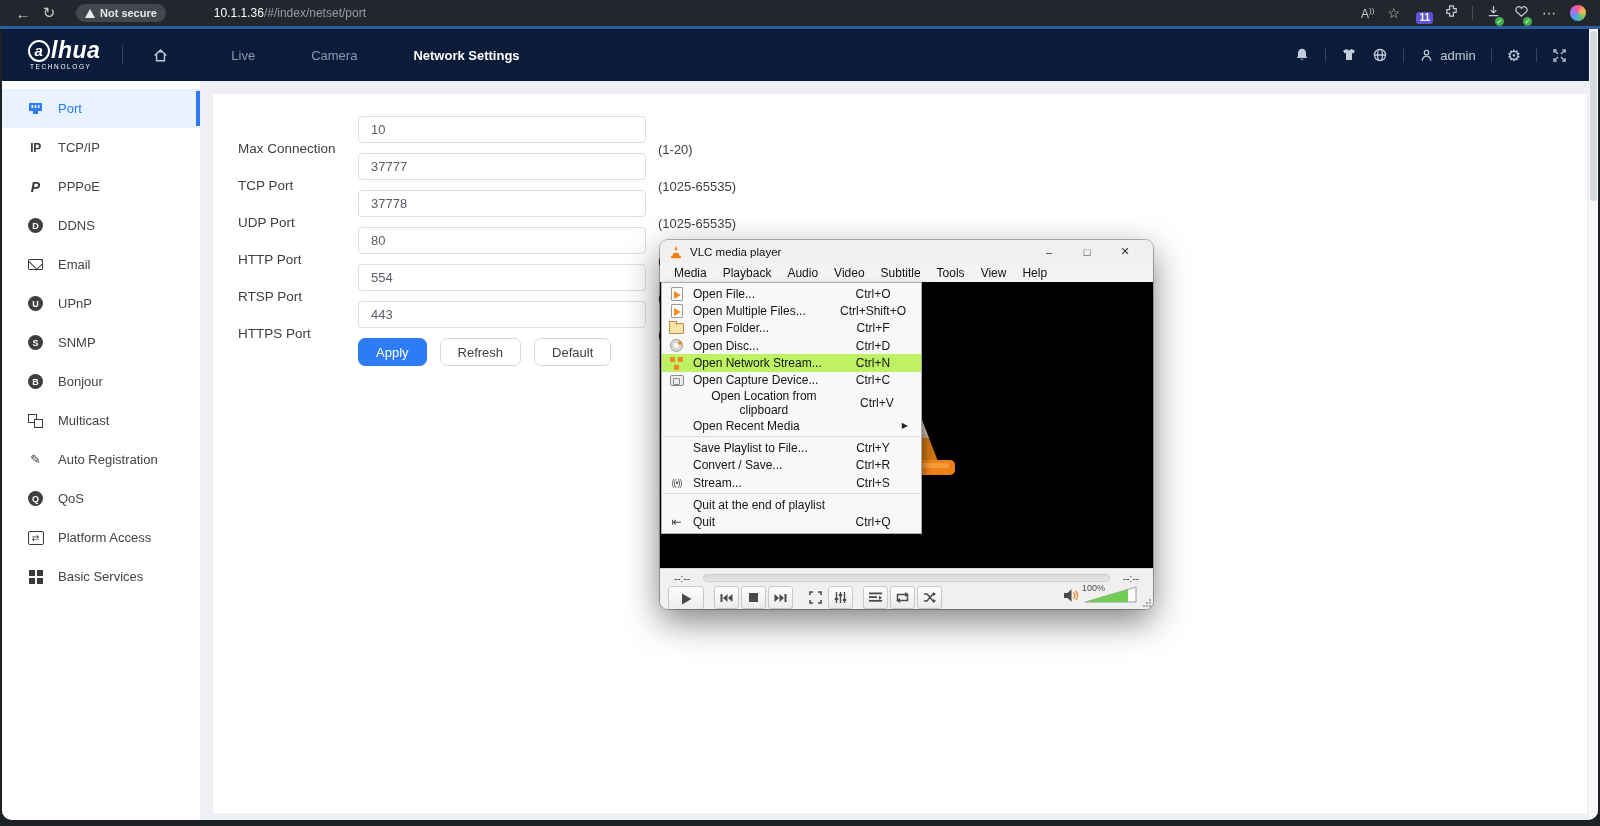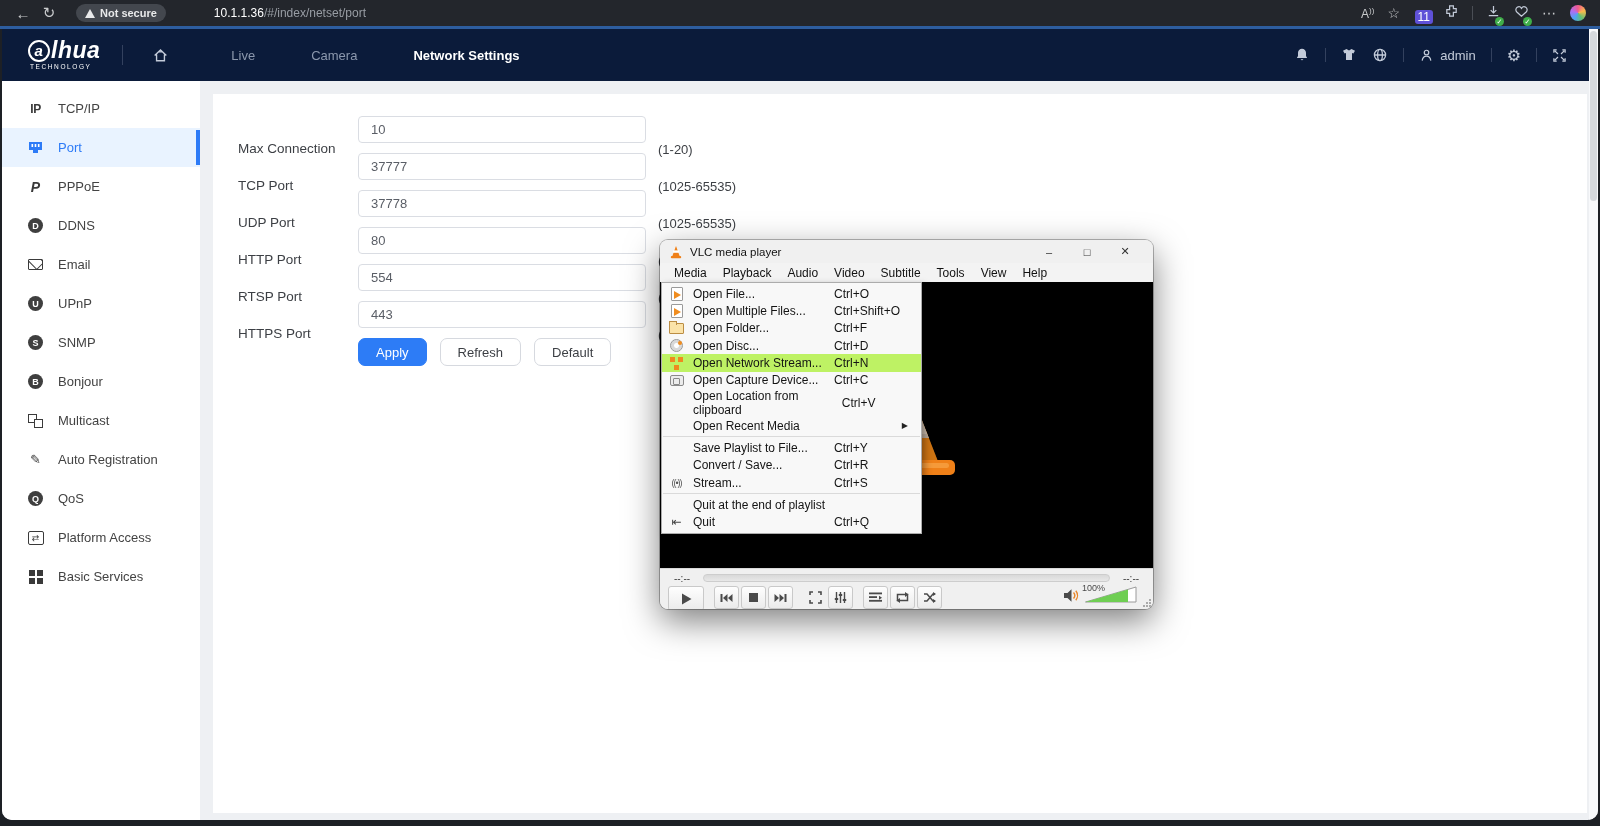--- a/index.html
+++ b/index.html
@@ -20,21 +20,21 @@
     border-bottom:9px solid #e8e9ea; position:relative; }
   .url-text { margin-left:9px; font-size:12px; color:#fff; }
   .url-text .path { color:#989da4; }
   .bar-right { display:flex; align-items:center; gap:13px; padding-right:4px; }
   .vdiv { width:1px; height:14px; background:#4a4e55; }
   .aloud { font-size:12px; color:#c8cacc; } .aloud sup{ font-size:8px; }
   .star { font-size:14px; color:#c8cacc; }
   .ext-wrap { position:relative; width:18px; height:18px; }
   .ext-blob { width:14px; height:12px; background:#8a7ff0; border-radius:4px; }
   .ext-badge { position:absolute; right:-2px; bottom:-2px; background:#5f51d8; color:#fff;
-    font-size:12px; font-weight:normal; border-radius:3px; padding:1px 3px; line-height:1; }
+    font-size:10px; font-weight:bold; border-radius:3px; padding:1px 3px; line-height:1; }
   .dots { font-size:14px; color:#c8cacc; letter-spacing:1px; }
   .copilot { width:16px; height:16px; border-radius:50%;
     background:conic-gradient(#f2598c,#f9ba4b,#62c073,#4da4f5,#b06df0,#f2598c); }
   .chk { position:absolute; right:-3px; bottom:-3px; width:9px; height:9px; border-radius:50%;
     background:#3fae49; color:#fff; font-size:7px; line-height:9px; text-align:center; }
   .rel { position:relative; }
   .accent-line { position:absolute; top:26px; left:0; right:0; height:3px; background:#2d5d9f; z-index:39; }
 
   
   .page { position:absolute; top:29px; left:2px; right:2px; bottom:6px; background:#eef0f3;
@@ -124,21 +124,21 @@
                radial-gradient(circle at 8px 8px,#aaa 1px,transparent 1.4px),
                radial-gradient(circle at 8px 2px,#aaa 1px,transparent 1.4px),
                radial-gradient(circle at 5px 8px,#aaa 1px,transparent 1.4px),
                radial-gradient(circle at 8px 5px,#aaa 1px,transparent 1.4px); }
   .cone-wrap { position:absolute; left:50%; margin-left:-60px; top:98px; }
 
   
   .vmenu { position:absolute; left:661px; top:282px; width:261px; height:252px; background:#f8f8f8;
     border:1px solid #acacac; box-shadow:3px 3px 7px rgba(0,0,0,.35); z-index:30;
     display:flex; flex-direction:column; padding:2px 0; }
-  .vrow { flex:1; display:flex; align-items:center; padding:0 9px 0 5px; gap:7px; font-size:12px; color:#141414; cursor:pointer; }
+  .vrow { flex:1; display:flex; align-items:center; padding:0 9px 0 5px; gap:7px; font-size:12px; color:#141414; cursor:pointer;text-align:center; }
   .vrow.hl { background:#bef264; }
   .vsep { height:1px; background:#dadada; margin:2px 1px; flex:none; }
   .vsc { margin-left:auto; width:78px; font-size:12px; color:#141414; }
   .varrow { margin-left:auto; font-size:8px; color:#222; padding-right:4px; }
   .mislot { width:19px; height:16px; display:flex; align-items:center; justify-content:center; flex:none; }
   .mi-file { width:12px; height:14px; background:#fff; border:1px solid #9a9a9a; border-radius:1px; position:relative; }
   .mi-file::after { content:""; position:absolute; left:2px; top:3px; width:0; height:0;
     border-top:4px solid transparent; border-bottom:4px solid transparent; border-left:7px solid #f08c1e; }
   .mi-folder { width:15px; height:11px; background:#fbe3a9; border:1px solid #bb8d44; border-radius:1px; position:relative; }
   .mi-folder::before { content:""; position:absolute; left:-1px; top:-3px; width:6px; height:3px;
@@ -256,36 +256,36 @@
       <span class="vdiv" style="background:#33415e"></span>
       <span class="hicon">
         <svg width="15" height="15" viewBox="0 0 16 16">
             <path class="svg-line" d="M2 5V2h3M11 2h3v3M14 11v3h-3M5 14H2v-3M3 3l3.4 3.4M13 3 9.6 6.4M13 13 9.6 9.6M3 13l3.4-3.4"></path>
           </svg>
       </span>
     </div>
   </div>
 
   <div class="sidebar">
-    <div class="nav-item">
-      <span class="icon-slot">
-          <span class="si-text">IP</span>
-        </span>
-      <span>TCP/IP</span>
-    </div>
     <div class="nav-item active">
       <span class="icon-slot">
         <svg width="15" height="14" viewBox="0 0 15 14">
             <path fill="#2d7bf7" d="M1 1h13v8h-4v3H5V9H1z"></path>
             <rect x="3.5" y="3" width="1.6" height="3" fill="#fff"></rect>
             <rect x="6.7" y="3" width="1.6" height="3" fill="#fff"></rect>
             <rect x="9.9" y="3" width="1.6" height="3" fill="#fff"></rect>
           </svg>
       </span>
       <span>Port</span>
+    </div>
+    <div class="nav-item">
+      <span class="icon-slot">
+          <span class="si-text">IP</span>
+        </span>
+      <span>TCP/IP</span>
     </div>
     <div class="nav-item">
       <span class="icon-slot">
           <span class="si-p">P</span>
         </span>
       <span>PPPoE</span>
     </div>
     <div class="nav-item">
       <span class="icon-slot">
           <span class="si-circle">D</span>

